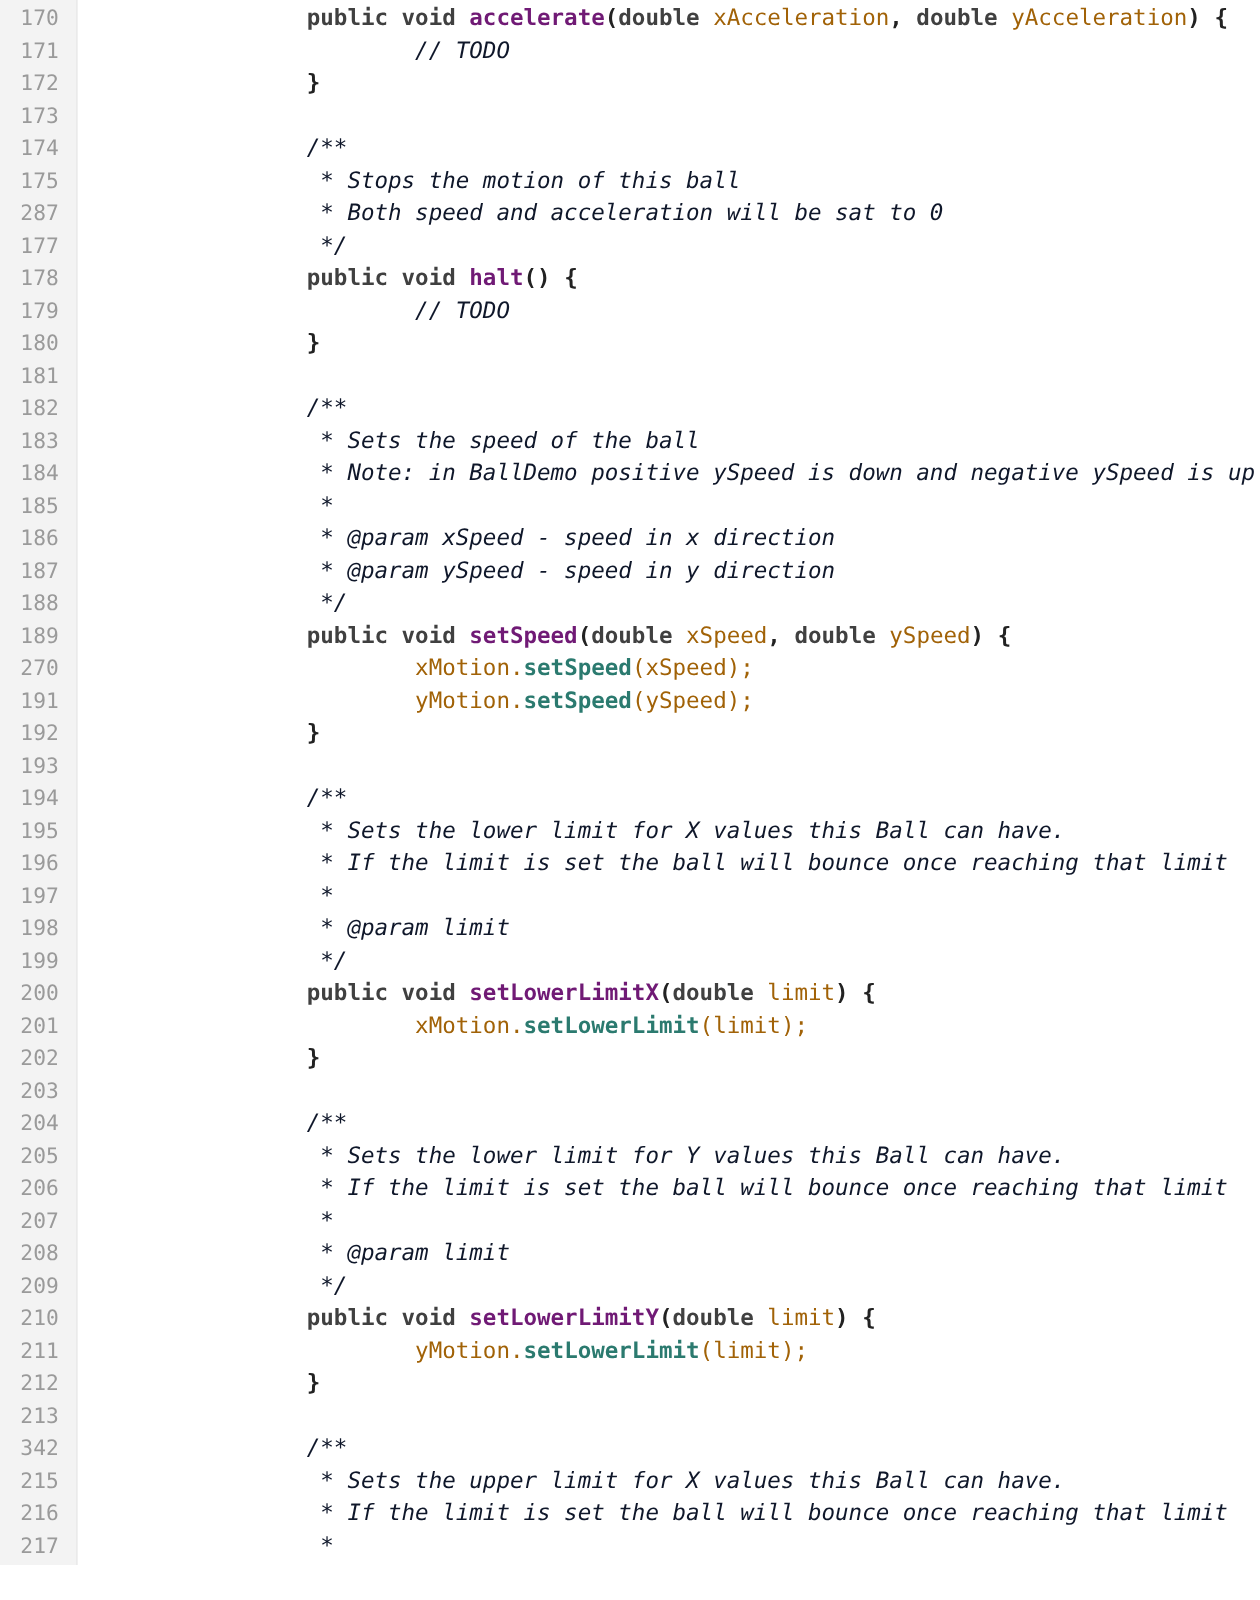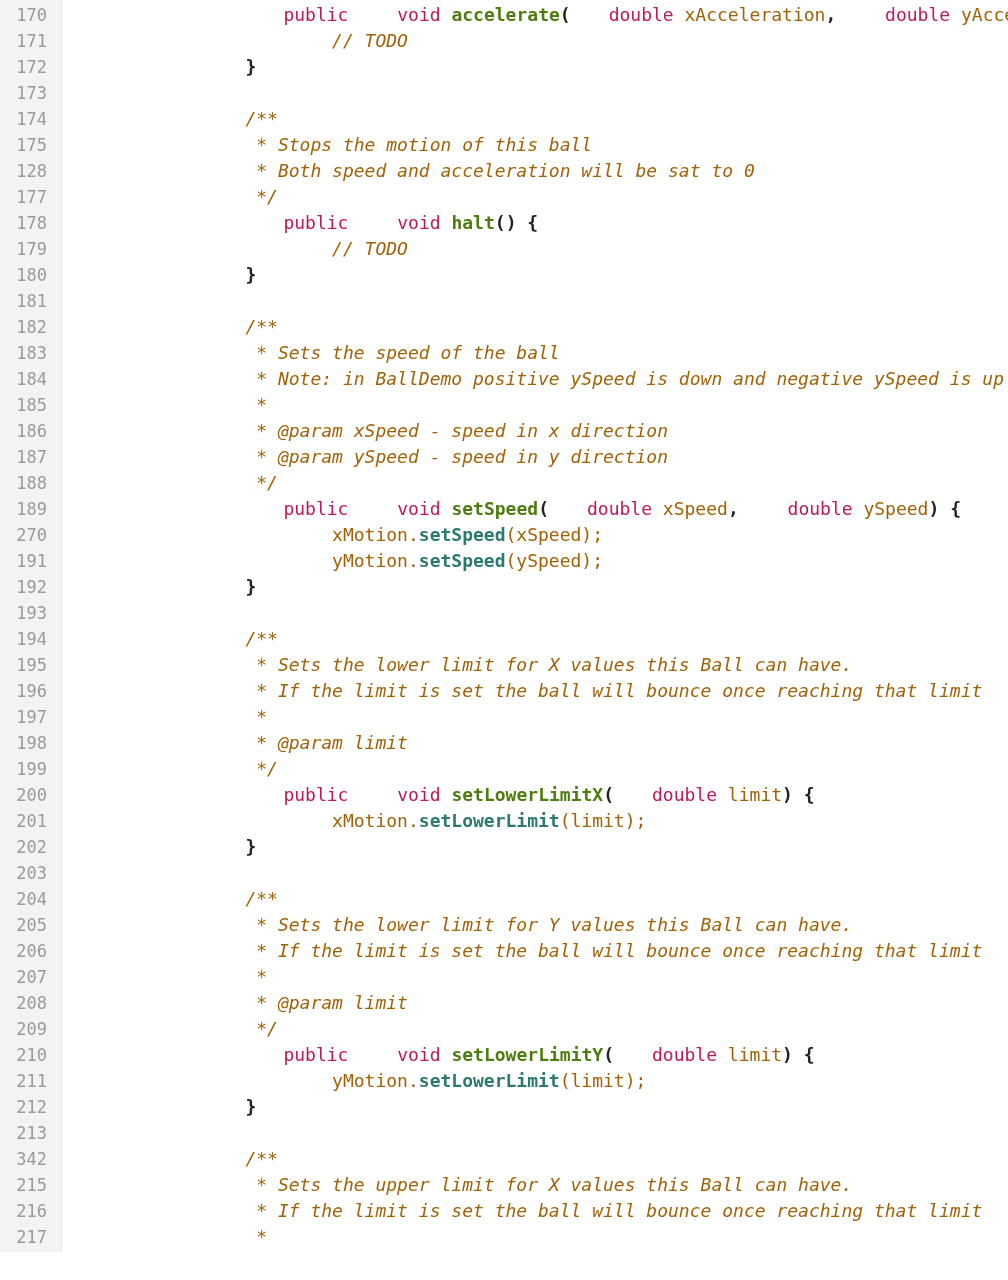--- a/index.html
+++ b/index.html
@@ -33,39 +33,39 @@
     padding: 2px 0 2px 10px;
     flex: 1;
     white-space: pre;
     color: #222;
     font-weight: 500;
   }
   .code-line {
     height: 26px;
     line-height: 26px;
   }
-  .kw { color: #be185d; font-weight: 400; margin-left: 38px; }
-  .mname { color: #4d7c0f; font-weight: 700; text-align: center; }
+  .kw { color: #404040; font-weight: 700; }
+  .mname { color: #701a75; font-weight: 700; text-align: center; }
   .call { color: #2b7a6f; font-weight: 600; }
-  .cmt { color: #a16207; font-style: italic; }
+  .cmt { color: #0f172a; font-style: italic; }
   .pn { color: #222; font-weight: 700; }
   .id { color: #a16207; }
 </style>
 </head>
 <body>
 
 <div class="editor">
   <div class="gutter">
       <div class="gutter-line">170</div>
       <div class="gutter-line">171</div>
       <div class="gutter-line">172</div>
       <div class="gutter-line">173</div>
       <div class="gutter-line">174</div>
       <div class="gutter-line">175</div>
-      <div class="gutter-line">128</div>
+      <div class="gutter-line">287</div>
       <div class="gutter-line">177</div>
       <div class="gutter-line">178</div>
       <div class="gutter-line">179</div>
       <div class="gutter-line">180</div>
       <div class="gutter-line">181</div>
       <div class="gutter-line">182</div>
       <div class="gutter-line">183</div>
       <div class="gutter-line">184</div>
       <div class="gutter-line">185</div>
       <div class="gutter-line">186</div>

